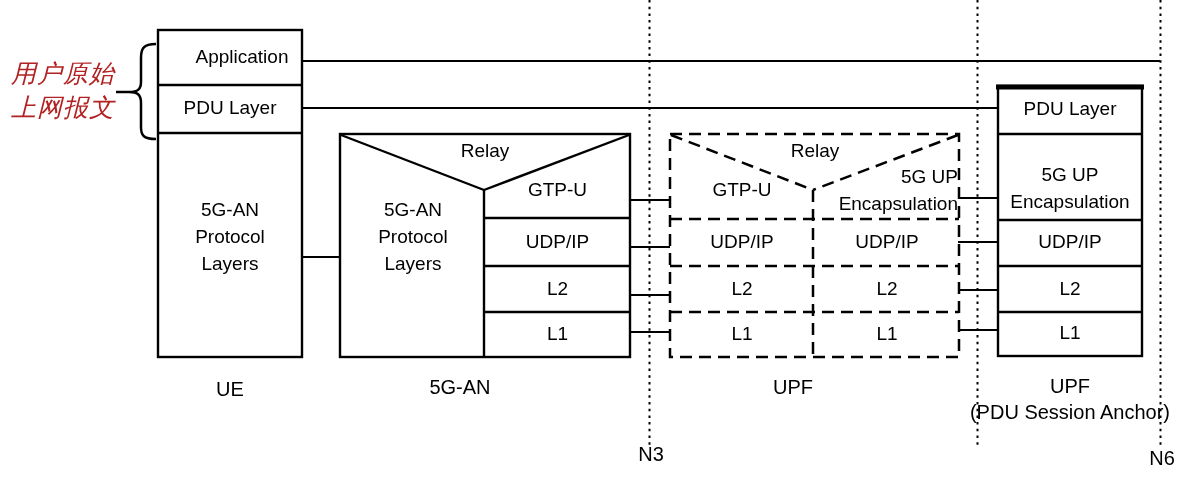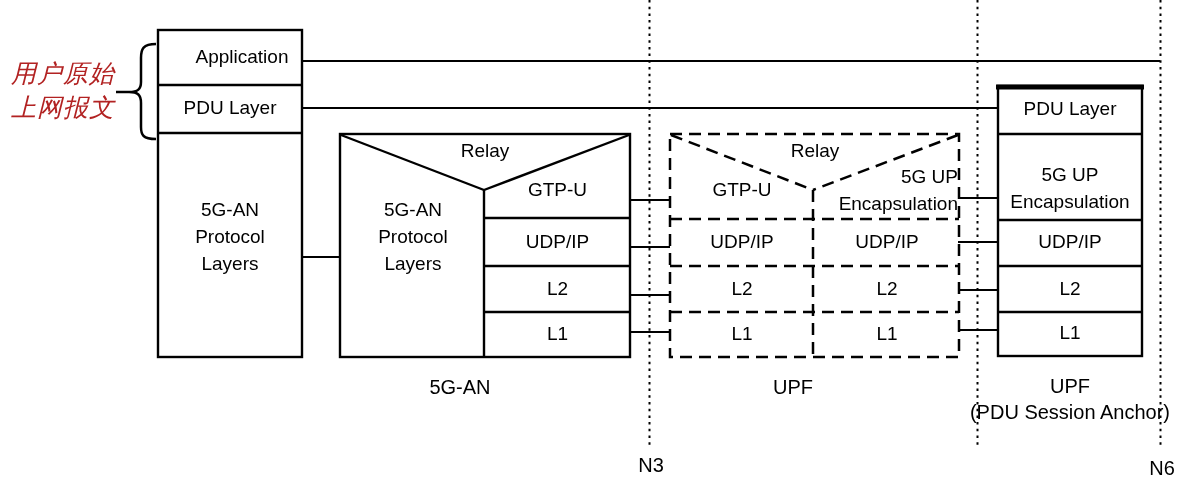--- a/index.html
+++ b/index.html
@@ -39,23 +39,23 @@
   .a-pdu{left:998px;top:96px;width:144px;}
   .a-encap{left:998px;top:162px;width:144px;}
   .a-udp{left:998px;top:229px;width:144px;}
   .a-l2{left:998px;top:276px;width:144px;}
   .a-l1{left:998px;top:320px;width:144px;}
   
   .lbl-ue{left:158px;top:375px;width:144px;}
   .lbl-gnb{left:340px;top:373px;width:240px;}
   .lbl-upf{left:733px;top:373px;width:120px;}
   .lbl-anchor{left:952px;top:373px;width:236px;line-height:1.3;}
-  .lbl-n3{left:621px;top:451px;width:60px;}
+  .lbl-n3{left:621px;top:440px;width:60px;}
   .lbl-n9{left:949px;top:453px;width:60px;margin-top:32px;}
-  .lbl-n6{left:1132px;top:454px;width:60px;}
+  .lbl-n6{left:1132px;top:444px;width:60px;}
 </style>
 </head>
 <body>
 
 <div id="stage">
 
   <svg id="wires" viewBox="0 0 1192 489" xmlns="http://www.w3.org/2000/svg" fill="none" stroke="#000">
 
     <g stroke-width="2" stroke-dasharray="2.5 4.2">
       <line x1="649.5" y1="0" x2="649.5" y2="445"></line>
@@ -153,20 +153,21 @@
   <div class="t upf-l2-r">L2</div>
   <div class="t upf-l1-r">L1</div>
 
   <div class="t a-pdu">PDU Layer</div>
   <div class="t a-encap">5G UP
 Encapsulation</div>
   <div class="t a-udp">UDP/IP</div>
   <div class="t a-l2">L2</div>
   <div class="t a-l1">L1</div>
 
+  <div class="t big lbl-ue">UE</div>
   <div class="t big lbl-gnb">5G-AN</div>
   <div class="t big lbl-upf">UPF</div>
   <div class="t big lbl-anchor">UPF
 (PDU Session Anchor)</div>
 
   <div class="t big lbl-n3">N3</div>
   <div class="t big lbl-n9">N9</div>
   <div class="t big lbl-n6">N6</div>
 
 </div>

